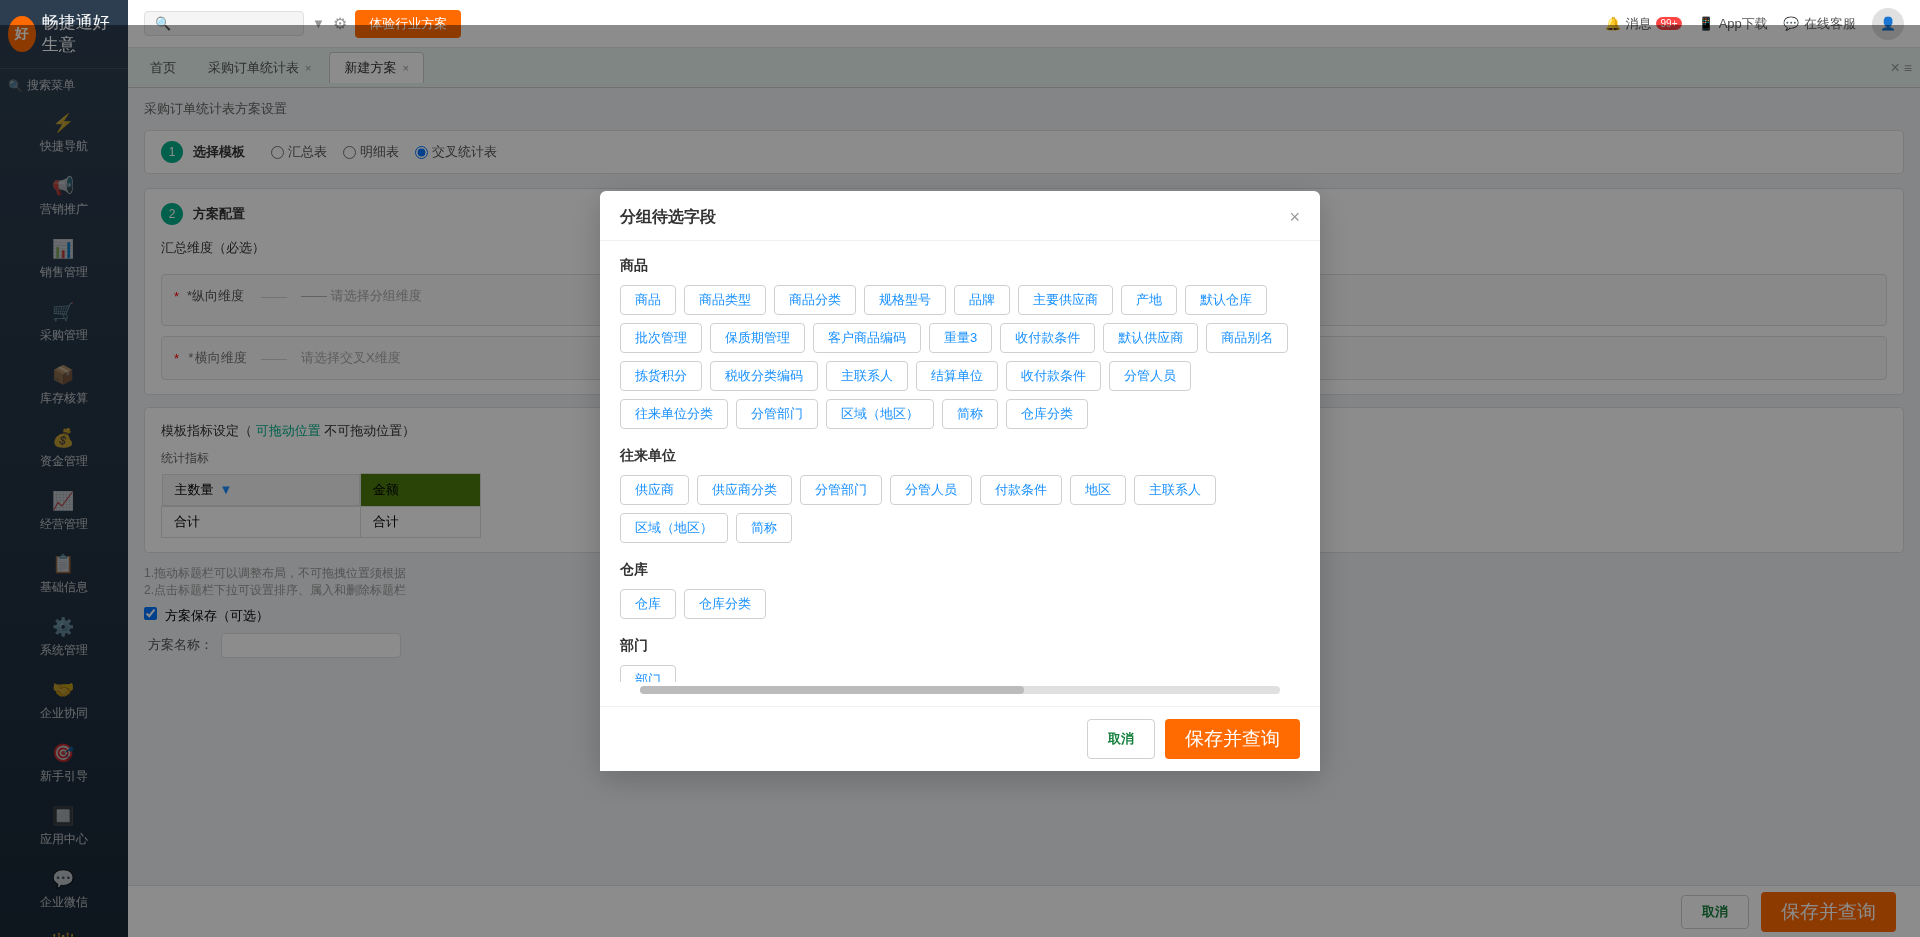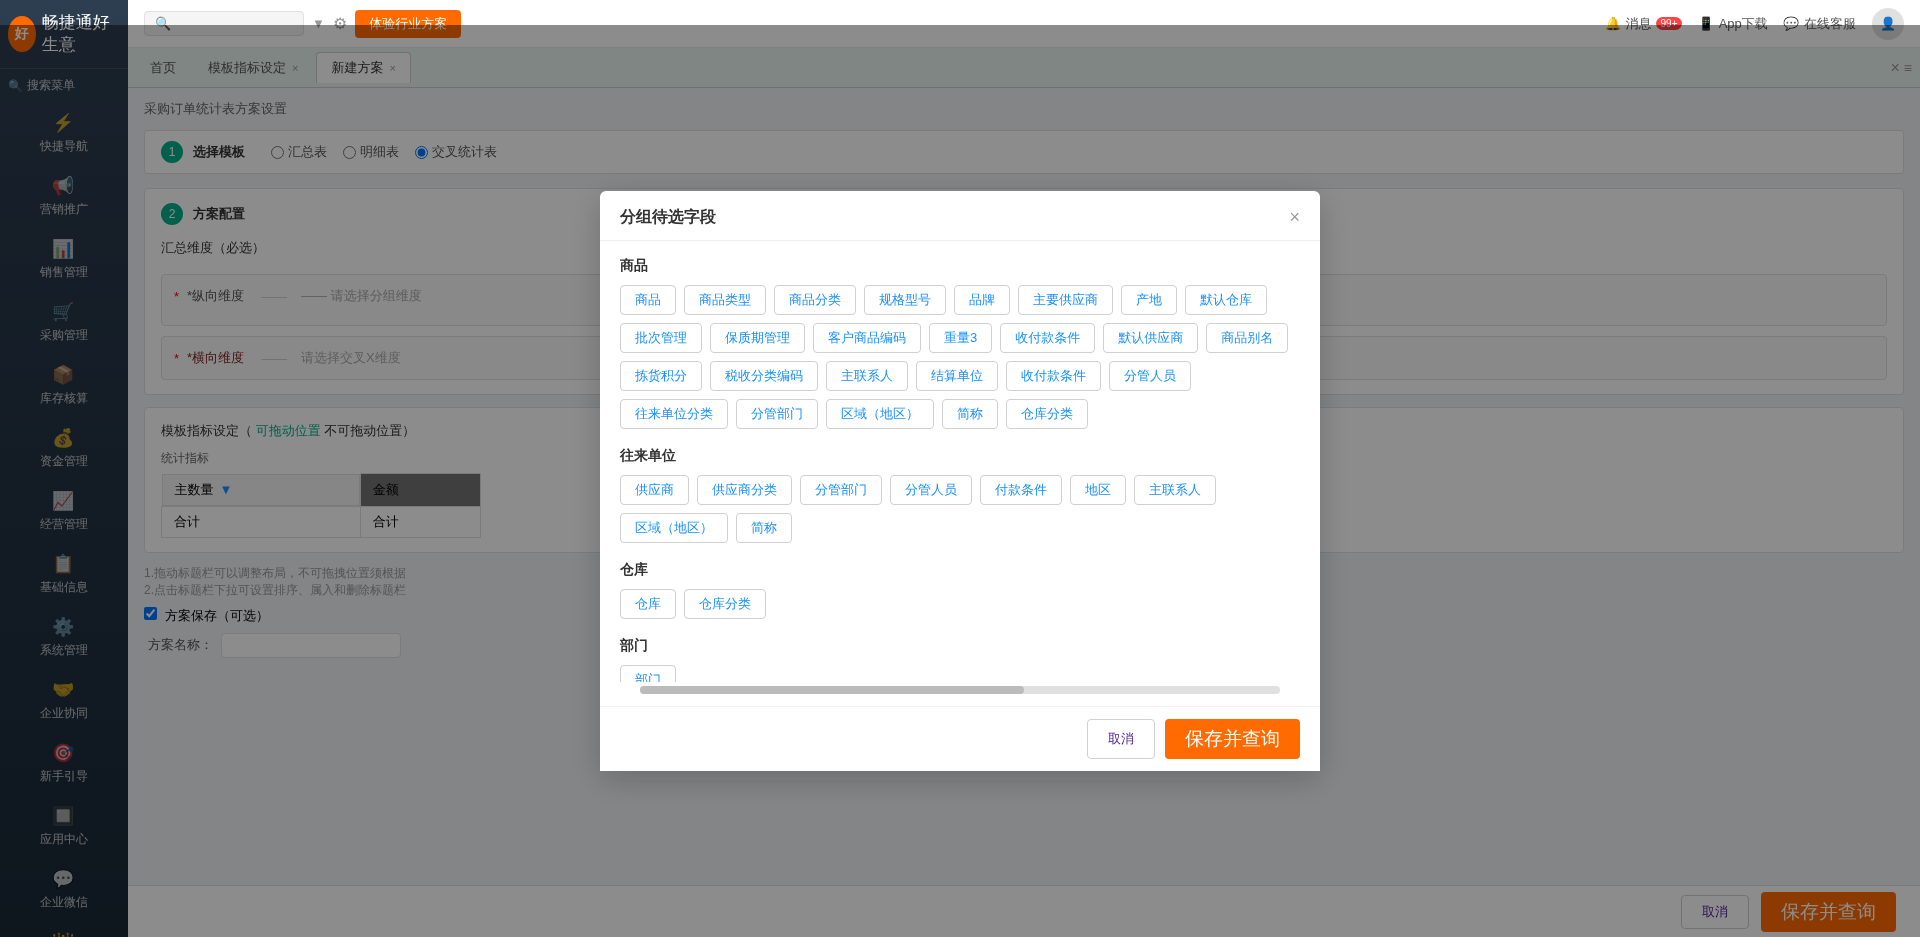--- a/index.html
+++ b/index.html
@@ -121,21 +121,21 @@
     .dialog-body::-webkit-scrollbar { width: 8px; }
     .dialog-body::-webkit-scrollbar-track { background: #f5f5f5; }
     .dialog-body::-webkit-scrollbar-thumb { background: #ccc; border-radius: 4px; }
 
     
     .bottom-bar {
       position: fixed; left: 128px; bottom: 0; right: 0; height: 52px;
       background: white; border-top: 1px solid #e0e0e0;
       display: flex; align-items: center; justify-content: flex-end; padding: 0 24px; gap: 12px; z-index: 97;
     }
-    .btn-cancel { padding: 7px 20px; border: 1px solid #d0d0d0; border-radius: 4px; background: white; cursor: pointer; font-size: 13px; color: #4c1d95; }
+    .btn-cancel { padding: 7px 20px; border: 1px solid #d0d0d0; border-radius: 4px; background: white; cursor: pointer; font-size: 13px; color: #15803d; font-weight: bold; }
     .btn-primary { padding: 7px 20px; border: none; border-radius: 4px; background: #ff6b00; color: white; cursor: pointer; font-size: 19px; font-family: Liberation Mono, monospace; }
 
     
     .dialog-scroll-x {
       height: 8px; margin: 0 20px 8px; background: #e0e0e0; border-radius: 4px; position: relative;
     }
     .dialog-scroll-thumb { width: 60%; height: 8px; background: #bbb; border-radius: 4px; }
 
     .avatar { width: 32px; height: 32px; border-radius: 50%; background: #e0e0e0; display: flex; align-items: center; justify-content: center; color: #999; }
   </style>
@@ -237,21 +237,21 @@
     </div>
     <div class="avatar">👤</div>
   </div>
 </div>
 
 <div class="tabbar">
   <div class="tab inactive">
     <span>首页</span>
   </div>
   <div class="tab inactive">
-    <span>模板指标设定</span>
+    <span>采购订单统计表</span>
     <span class="tab-close">×</span>
   </div>
   <div class="tab active">
     <span>新建方案</span>
     <span class="tab-close">×</span>
   </div>
   <span style="margin-left:auto;color:#999;cursor:pointer;font-size:16px">×</span>
   <span style="color:#999;cursor:pointer;font-size:14px">≡</span>
 </div>
 
@@ -288,42 +288,42 @@
         <div style="display:flex;align-items:center;gap:8px;margin-bottom:8px;">
           <span style="color:red;font-size:13px;">*</span>
           <span style="color:#555;font-size:13px;min-width:60px;">*纵向维度</span>
           <span style="color:#ccc;margin:0 6px;">——</span>
           <span style="color:#aaa;font-size:13px;">——  请选择分组维度</span>
         </div>
       </div>
       <div style="background:#fafafa;border:1px solid #e0e0e0;border-radius:4px;padding:12px;">
         <div style="display:flex;align-items:center;gap:8px;">
           <span style="color:red;font-size:13px;">*</span>
-          <span style="color:#7f1d1d;font-size:13px;min-width:60px;">*横向维度</span>
+          <span style="color:#737373;font-size:13px;min-width:60px;font-family:Liberation Mono, monospace;">*横向维度</span>
           <span style="color:#ccc;margin:0 6px;">——</span>
           <span style="color:#aaa;font-size:13px;">请选择交叉X维度</span>
         </div>
       </div>
     </div>
 
     <div style="background:white;padding:14px 16px;border-radius:4px;border:1px solid #e0e0e0;margin-bottom:12px;">
       <div style="font-size:13px;color:#333;margin-bottom:10px;">
         <span>模板指标设定（</span>
         <span style="color:#00b089;">可拖动位置</span>
         <span>不可拖动位置）</span>
       </div>
       <div style="font-size:12px;color:#666;margin-bottom:6px;">统计指标</div>
       <table style="border-collapse:collapse;font-size:13px;width:320px;">
         <tbody>
             <tr>
           <td style="border:1px solid #e0e0e0;padding:6px 12px;background:#f5f5f5;display:flex;align-items:center;gap:6px;">
             <span>主数量</span>
             <span style="color:#1890ff;cursor:pointer;">▼</span>
           </td>
-          <td style="border:1px solid #e0e0e0;padding:6px 12px;background:#737373;">金额</td>
+          <td style="border:1px solid #e0e0e0;padding:6px 12px;background:#4d7c0f;">金额</td>
         </tr>
         <tr>
           <td style="border:1px solid #e0e0e0;padding:6px 12px;">合计</td>
           <td style="border:1px solid #e0e0e0;padding:6px 12px;">合计</td>
         </tr>
       </tbody>
         </table>
     </div>
 
     <div style="font-size:12px;color:#999;margin-bottom:8px;">

